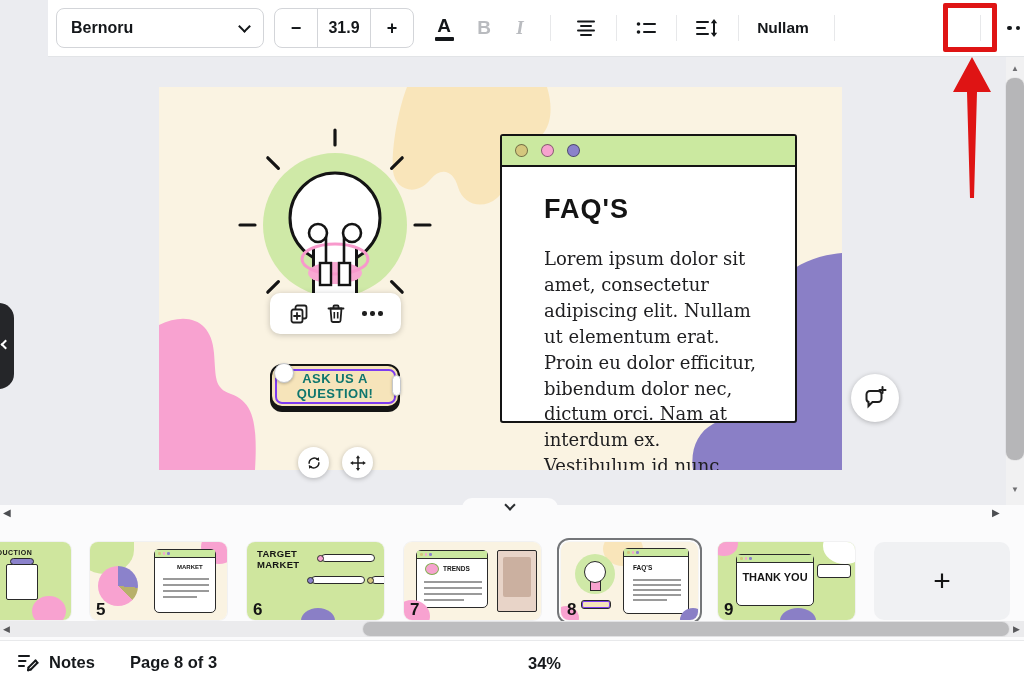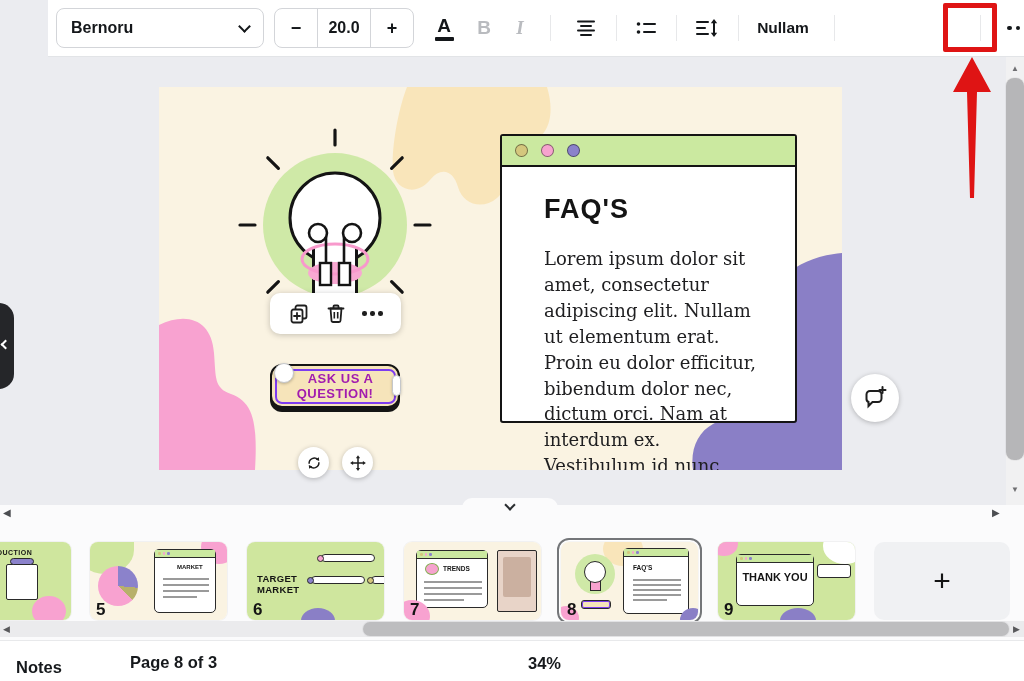--- a/index.html
+++ b/index.html
@@ -44,21 +44,21 @@
 
   
   .float-bar { position:absolute; left:270px; top:236px; width:131px; height:41px; background:#fff; border-radius:10px; box-shadow:0 1px 6px rgba(0,0,0,.22); display:flex; align-items:center; justify-content:space-around; padding:0 10px; z-index:5; }
   .float-bar .fbtn { width:30px; height:30px; display:flex; align-items:center; justify-content:center; cursor:pointer; }
   .fdots { display:flex; gap:3.5px; }
   .fdots i { width:4.5px; height:4.5px; background:#1e1e1e; border-radius:50%; }
 
   
   .ask-btn { position:absolute; left:111px; top:277px; width:130px; height:44px; background:#f6e4ba; border:2.5px solid #141414; border-radius:12px; box-shadow:0 4px 0 #141414; display:flex; align-items:center; justify-content:center; z-index:4; cursor:pointer; }
   .ask-inner { position:absolute; inset:2.5px; border:2.5px solid #7d3cf0; border-radius:7px; }
-  .ask-txt { font-size:13px; font-weight:800; letter-spacing:.5px; color:#a21caf; text-align:right; line-height:1.18; }
+  .ask-txt { font-size:13px; font-weight:800; letter-spacing:.5px; color:#0f766e; text-align:center; line-height:1.18; }
   .handle-circle { position:absolute; left:115px; top:276px; width:20px; height:20px; background:#fff; border:1px solid #c5c7ca; border-radius:50%; box-shadow:0 1px 3px rgba(0,0,0,.25); z-index:6; cursor:pointer; }
   .handle-pill { position:absolute; left:233px; top:288px; width:9px; height:21px; background:#fff; border:1px solid #c5c7ca; border-radius:5px; box-shadow:0 1px 3px rgba(0,0,0,.25); z-index:6; cursor:pointer; }
 
   .round-ctl { position:absolute; width:31px; height:31px; background:#fff; border-radius:50%; box-shadow:0 1px 5px rgba(0,0,0,.25); display:flex; align-items:center; justify-content:center; cursor:pointer; z-index:6; }
   #rotate-ctl { left:298px; top:390px; }
   #move-ctl { left:342px; top:390px; }
   #comment-btn { left:851px; top:317px; width:48px; height:48px; }
 
   
   #side-tab { position:absolute; left:-16px; top:246px; width:30px; height:86px; background:#252629; border-radius:15px; z-index:8; cursor:pointer; }
@@ -96,21 +96,21 @@
   .intro .pp { position:absolute; left:76px; top:16px; width:24px; height:7px; background:#8b82cb; border:1px solid #2a2a2a; border-radius:4px; }
   .intro .pk { left:98px; top:54px; width:34px; height:30px; background:#f8a2d0; }
   .market { background:#faf3e2; }
   .market .g-tl { left:-14px; top:-16px; width:58px; height:48px; background:#cfe69e; border-radius:0 0 60% 60%; }
   .market .p-tr { right:-10px; top:-12px; width:36px; height:34px; background:#f8a2d0; }
   .market .pie { position:absolute; left:8px; top:24px; width:40px; height:40px; border-radius:50%; background:conic-gradient(#8b82cb 0 95deg, #b7b06a 95deg 135deg, #f8a2d0 135deg 360deg); }
   .market .win { left:64px; top:7px; width:62px; height:64px; }
   .market .wt { font-size:6px; margin:6px 0 0 22px; }
   .market .ln.l1{ left:8px; top:28px; width:46px; } .market .ln.l2{ left:8px; top:34px; width:46px; } .market .ln.l3{ left:8px; top:40px; width:46px; } .market .ln.l4{ left:8px; top:46px; width:34px; }
   .target { background:#cfe69e; }
-  .target .big { position:absolute; left:10px; top:32px; width:62px; font-size:9.5px; font-weight:800; line-height:1.15; color:#141414; letter-spacing:.3px; }
+  .target .big { position:absolute; left:10px; top:7px; width:62px; font-size:9.5px; font-weight:800; line-height:1.15; color:#141414; letter-spacing:.3px; }
   .target .qrow { position:absolute; left:74px; width:54px; height:8px; background:#fff; border:1px solid #2a2a2a; border-radius:4px; }
   .target .q1 { top:12px; } .target .q2 { top:34px; left:64px; } .target .q3 { top:34px; left:124px; width:40px; }
   .target .d { position:absolute; left:-5px; top:0px; width:7px; height:7px; border-radius:50%; border:1px solid #2a2a2a; }
   .target .dp { background:#f6a3ce; } .target .dl { background:#8b82cb; } .target .dy { background:#d4c77d; }
   .target .pu-b { left:54px; bottom:-14px; width:34px; height:26px; background:#8a7fc6; border-radius:50% 50% 0 0; position:absolute; }
   .trends { background:#faf3e2; }
   .trends .win { left:12px; top:8px; width:72px; height:58px; }
   .trends .wt { font-size:6.5px; margin:6px 0 0 26px; }
   .trends .flower { position:absolute; left:8px; top:12px; width:14px; height:12px; border:1.5px solid #7fae4e; border-radius:50%; background:#f6a3ce; }
   .trends .ln.l1{ left:7px; top:30px; width:58px; } .trends .ln.l2{ left:7px; top:36px; width:58px; } .trends .ln.l3{ left:7px; top:42px; width:58px; } .trends .ln.l4{ left:7px; top:48px; width:40px; }
@@ -137,35 +137,35 @@
   .thankyou .pu-bc { left:62px; bottom:-14px; width:36px; height:26px; background:#8a7fc6; border-radius:50% 50% 0 0; position:absolute; }
 
   
   #hscroll { position:absolute; left:0; top:116px; width:1024px; height:16px; background:#ebebed; }
   #hscroll .thumb { position:absolute; left:363px; top:1px; width:646px; height:14px; background:#bdbdbf; }
   #hscroll .ar { position:absolute; top:3px; font-size:9px; color:#58585b; cursor:pointer; }
 
   
   #statusbar { position:absolute; top:640px; left:0; width:1024px; height:41px; background:#fff; border-top:1px solid #e8e9eb; z-index:20; }
   .sb-item { position:absolute; display:flex; align-items:center; gap:9px; color:#16191c; font-weight:700; font-size:16.5px; cursor:pointer; top:8px; height:26px; }
-  #notes { left:16px;flex-direction:column; }
+  #notes { left:16px; }
   #pageind { left:130px; cursor:default; }
   #zoomlbl { left:528px; top:9px; cursor:default; }
 </style>
 </head>
 <body>
 
 <div id="toolbar">
   <div class="font-select">
     <span class="fname">Bernoru</span>
     <span class="chev"></span>
   </div>
   <div class="size-ctl">
     <div class="seg minus">−</div>
-    <div class="seg val">20.0</div>
+    <div class="seg val">31.9</div>
     <div class="seg plus">+</div>
   </div>
 
   <div class="tbtn txtcolor">
     <span class="a">A</span>
     <span class="bar"></span>
   </div>
   <div class="tbtn boldb">B</div>
   <div class="tbtn italb">I</div>
 

